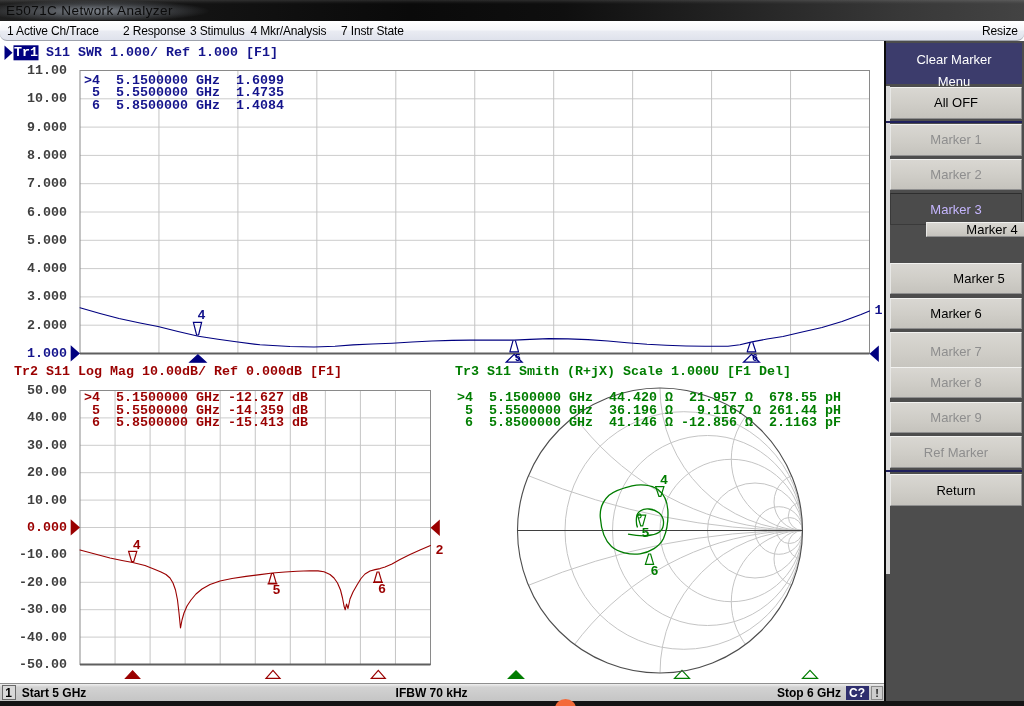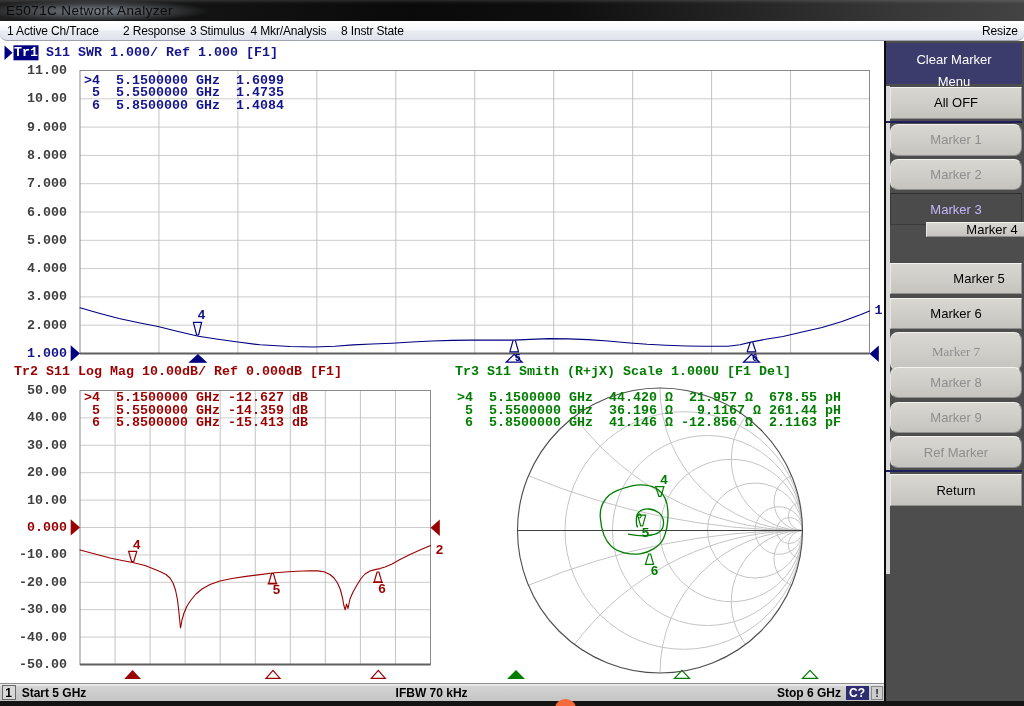--- a/index.html
+++ b/index.html
@@ -17,21 +17,21 @@
 #menubar span { position:absolute; top:3px; letter-spacing:-0.15px; }
 #client { position:absolute; left:0; top:41px; width:884px; height:642px; background:#fff; }
 #sidebar { position:absolute; left:884px; top:41px; width:140px; height:660px; background:#4d4d4d;
   border-left:2px solid #0c0c0c; }
 #sbstrip { position:absolute; left:0px; top:45px; width:4px; height:488px; background:#d9d9d9; }
 #sbhead { position:absolute; left:0px; top:1.5px; width:136px; height:41px; background:#3c3c6c;
   color:#fff; font-size:13px; text-align:center; line-height:22px; padding-top:6.5px; }
 .btn { position:absolute; left:4px; width:132px; background:linear-gradient(to bottom,#d9d7d2 0%,#cfcdc7 55%,#c5c3bd 100%);
   border:1px solid #8f8f8f; border-top-color:#f2f2f0; border-left-color:#e8e8e6;
   color:#000; font-size:13px; text-align:center; display:flex; align-items:center; justify-content:center; }
-.btn.dis { color:#8e8e8e;border-radius:8px; }
+.btn.dis { color:#8e8e8e; }
 .btn.prs { background:#4b4b4b; border-color:#3a3a3a; border-top-color:#2e2e2e; color:#c4b5fd; }
 .sep { position:absolute; left:0px; width:136px; height:2.5px; background:#20205c; }
 #statusbar { position:absolute; left:0; top:683px; width:884px; height:18px;
   border-top:1px solid #8f8f8f; background:linear-gradient(to bottom, #efefef 0%, #d2d2d2 18%, #c5c5c5 100%);
   font-family:"Liberation Sans", sans-serif; font-size:12px; font-weight:bold; color:#000; }
 #bottomstrip { position:absolute; left:0; top:701px; width:1024px; height:5px; background:#141414; }
 #chbox { position:absolute; left:1.5px; top:1px; width:14px; height:15px; border:1px solid #6a6a6a;
   background:#d8d8d8; text-align:center; line-height:14px; font-size:12px; }
 #cbadge { position:absolute; left:845.5px; top:1.5px; width:23px; height:14px; background:#2e2e6e;
   color:#fff; text-align:center; line-height:14px; font-size:12px;
@@ -191,35 +191,35 @@
   </div>
   <div id="titlebar">
       <div id="titleglow"></div>
       <div id="titletext">E5071C Network Analyzer</div>
     </div>
   <div id="menubar">
     <span style="left:7px">1 Active Ch/Trace</span>
     <span style="left:123px">2 Response</span>
     <span style="left:190px">3 Stimulus</span>
     <span style="left:250.5px">4 Mkr/Analysis</span>
-    <span style="left:341px">8 Instr State</span>
+    <span style="left:341px">7 Instr State</span>
     <span style="left:982px">Resize</span>
   </div>
   <div id="sidebar">
     <div id="sbstrip"></div>
     <div id="sbhead">Clear Marker<br>Menu</div>
     <div class="sep" style="top:79.5px"></div>
     <div class="btn" style="top:46.0px;height:31.9px;">All OFF</div>
 <div class="btn dis" style="top:83.0px;height:31.5px;">Marker 1</div>
 <div class="btn dis" style="top:117.7px;height:31.5px;">Marker 2</div>
 <div class="btn prs" style="top:152.4px;height:31.5px;">Marker 3</div>
 <div class="btn" style="top:181px;height:15px;margin-left:36px;">Marker 4</div>
 <div class="btn" style="top:221.8px;height:31.5px;padding-left:46px;">Marker 5</div>
 <div class="btn" style="top:256.5px;height:31.5px;">Marker 6</div>
-<div class="btn dis" style="top:291.2px;height:39px;font-family:Liberation Serif, serif;">Marker 7</div>
+<div class="btn dis" style="top:291.2px;height:39px;">Marker 7</div>
 <div class="btn dis" style="top:325.9px;height:31.5px;">Marker 8</div>
 <div class="btn dis" style="top:360.6px;height:31.5px;">Marker 9</div>
 <div class="btn dis" style="top:395.3px;height:31.5px;">Ref Marker</div>
 <div class="btn" style="top:433.4px;height:31.7px;">Return</div>
     <div class="sep" style="top:428.5px"></div>
   </div>
   <div id="statusbar">
     <div id="chbox">1</div>
     <span style="position:absolute;left:21.7px;top:2px">Start 5 GHz</span>
     <span style="position:absolute;left:395.6px;top:2px">IFBW 70 kHz</span>

